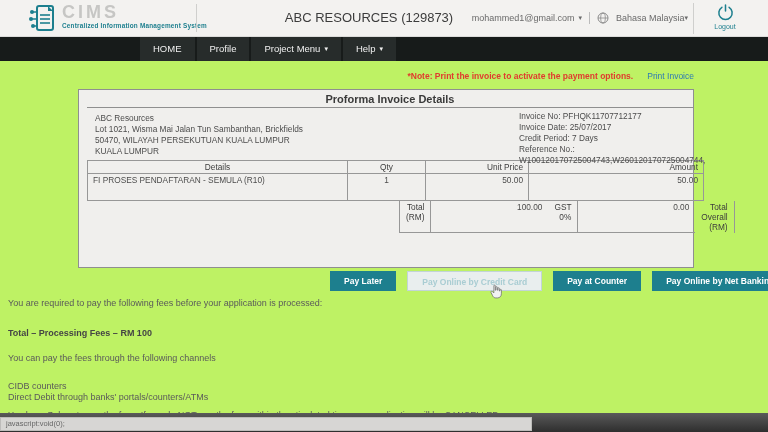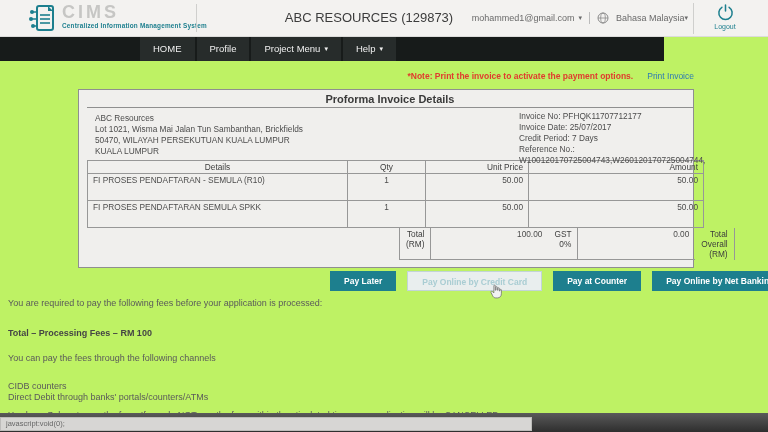--- a/index.html
+++ b/index.html
@@ -14,21 +14,21 @@
   .logo-sub { font-size:6.4px; color:#1d7f8e; font-weight:bold; letter-spacing:0.2px; }
   .v-div { position:absolute; top:4px; width:1px; height:28px; background:#cfcfcd; }
   .company-title { position:absolute; left:200px; right:230px; top:10px; text-align:center; font-size:13px; color:#3c3c3c; }
   .header-right { position:absolute; right:80px; top:12px; display:flex; align-items:center; gap:7px; font-size:9px; color:#6a6a6a; }
   .caret { font-size:7px; color:#6a6a6a; }
   .pipe { width:1px; height:12px; background:#bbb; }
   .logout-wrap { position:absolute; right:18px; top:3px; width:50px; display:flex; flex-direction:column; align-items:center; cursor:pointer; }
   .logout-label { font-size:7px; color:#1d7f8e; margin-top:1px; }
 
   
-  .nav { position:absolute; top:37px; left:0; width:664px; height:24px; background:#171b1a; display:flex; padding-left:140px; }
+  .nav { position:absolute; top:37px; left:0; width:768px; height:24px; background:#171b1a; display:flex; padding-left:140px; }
   .nav-item { background:#272c2b; color:#f0f0f0; font-size:9.5px; line-height:24px; padding:0 13px; margin-right:2px; cursor:pointer; display:flex; align-items:center; gap:4px; }
   .nav-item .caret { color:#f0f0f0; }
 
   
   .note-row { position:absolute; top:71px; right:74px; font-size:8.5px; display:flex; gap:14px; }
   .note-text { color:#e03b2e; font-weight:bold; }
   .print-link { color:#2e7bb4; cursor:pointer; }
 
   
   .invoice { position:absolute; left:78px; top:89px; width:616px; height:179px; background:#f0efed; border:1px solid #8f8f8f;padding-left:8px; }
@@ -167,26 +167,20 @@
         <th class="c-qty">Qty</th>
         <th class="c-unit" style="text-align:right;">Unit Price</th>
         <th class="c-amt" style="text-align:right;">Amount</th>
       </tr>
       <tr class="item-row">
         <td class="details">FI PROSES PENDAFTARAN - SEMULA (R10)</td>
         <td class="qty">1</td>
         <td class="num">50.00</td>
         <td class="num">50.00</td>
       </tr>
-      <tr class="item-row">
-        <td class="details">FI PROSES PENDAFTARAN SEMULA SPKK</td>
-        <td class="qty">1</td>
-        <td class="num">50.00</td>
-        <td class="num">50.00</td>
-      </tr>
     </tbody>
       </table>
     <div class="totals">
       <div class="tot-row">
         <span class="tot-label">Total (RM)</span>
         <span class="tot-value">100.00</span>
       </div>
       <div class="tot-row">
         <span class="tot-label">GST 0%</span>
         <span class="tot-value">0.00</span>

